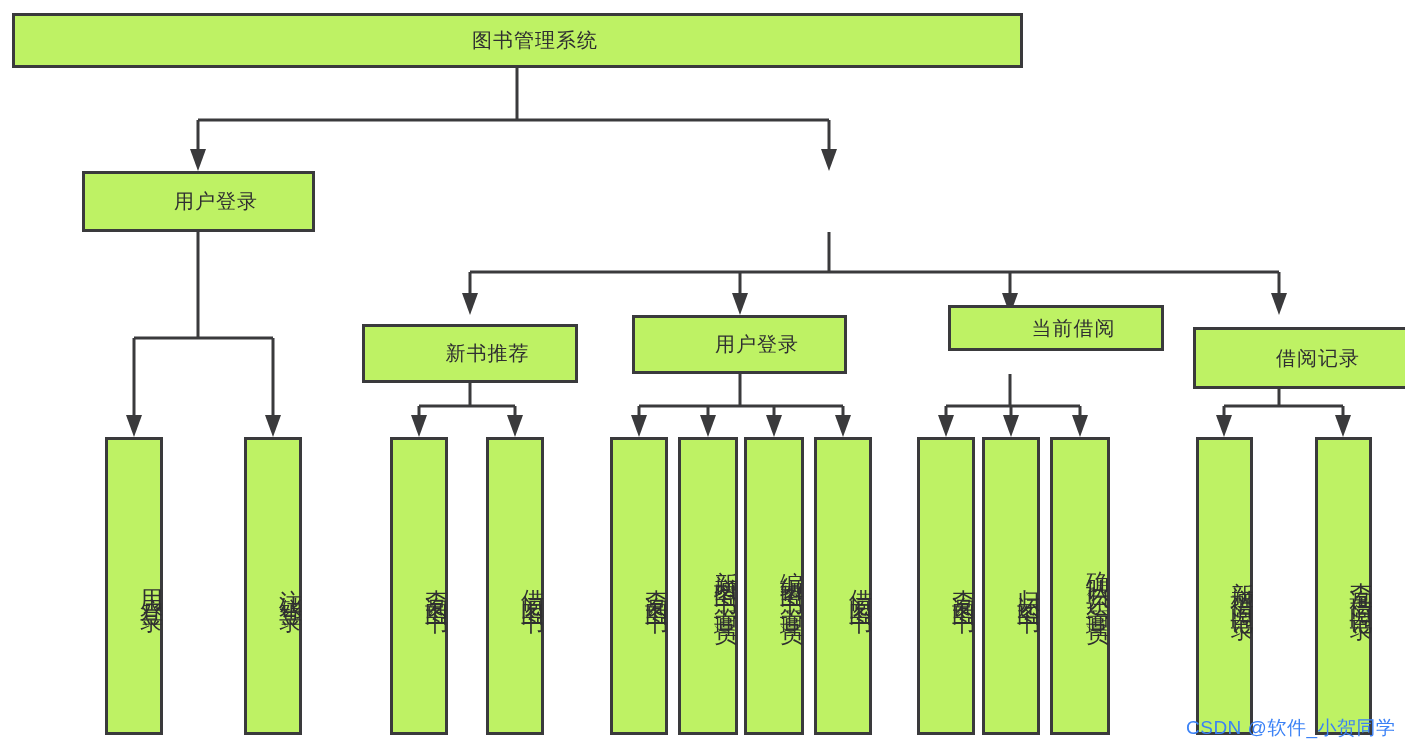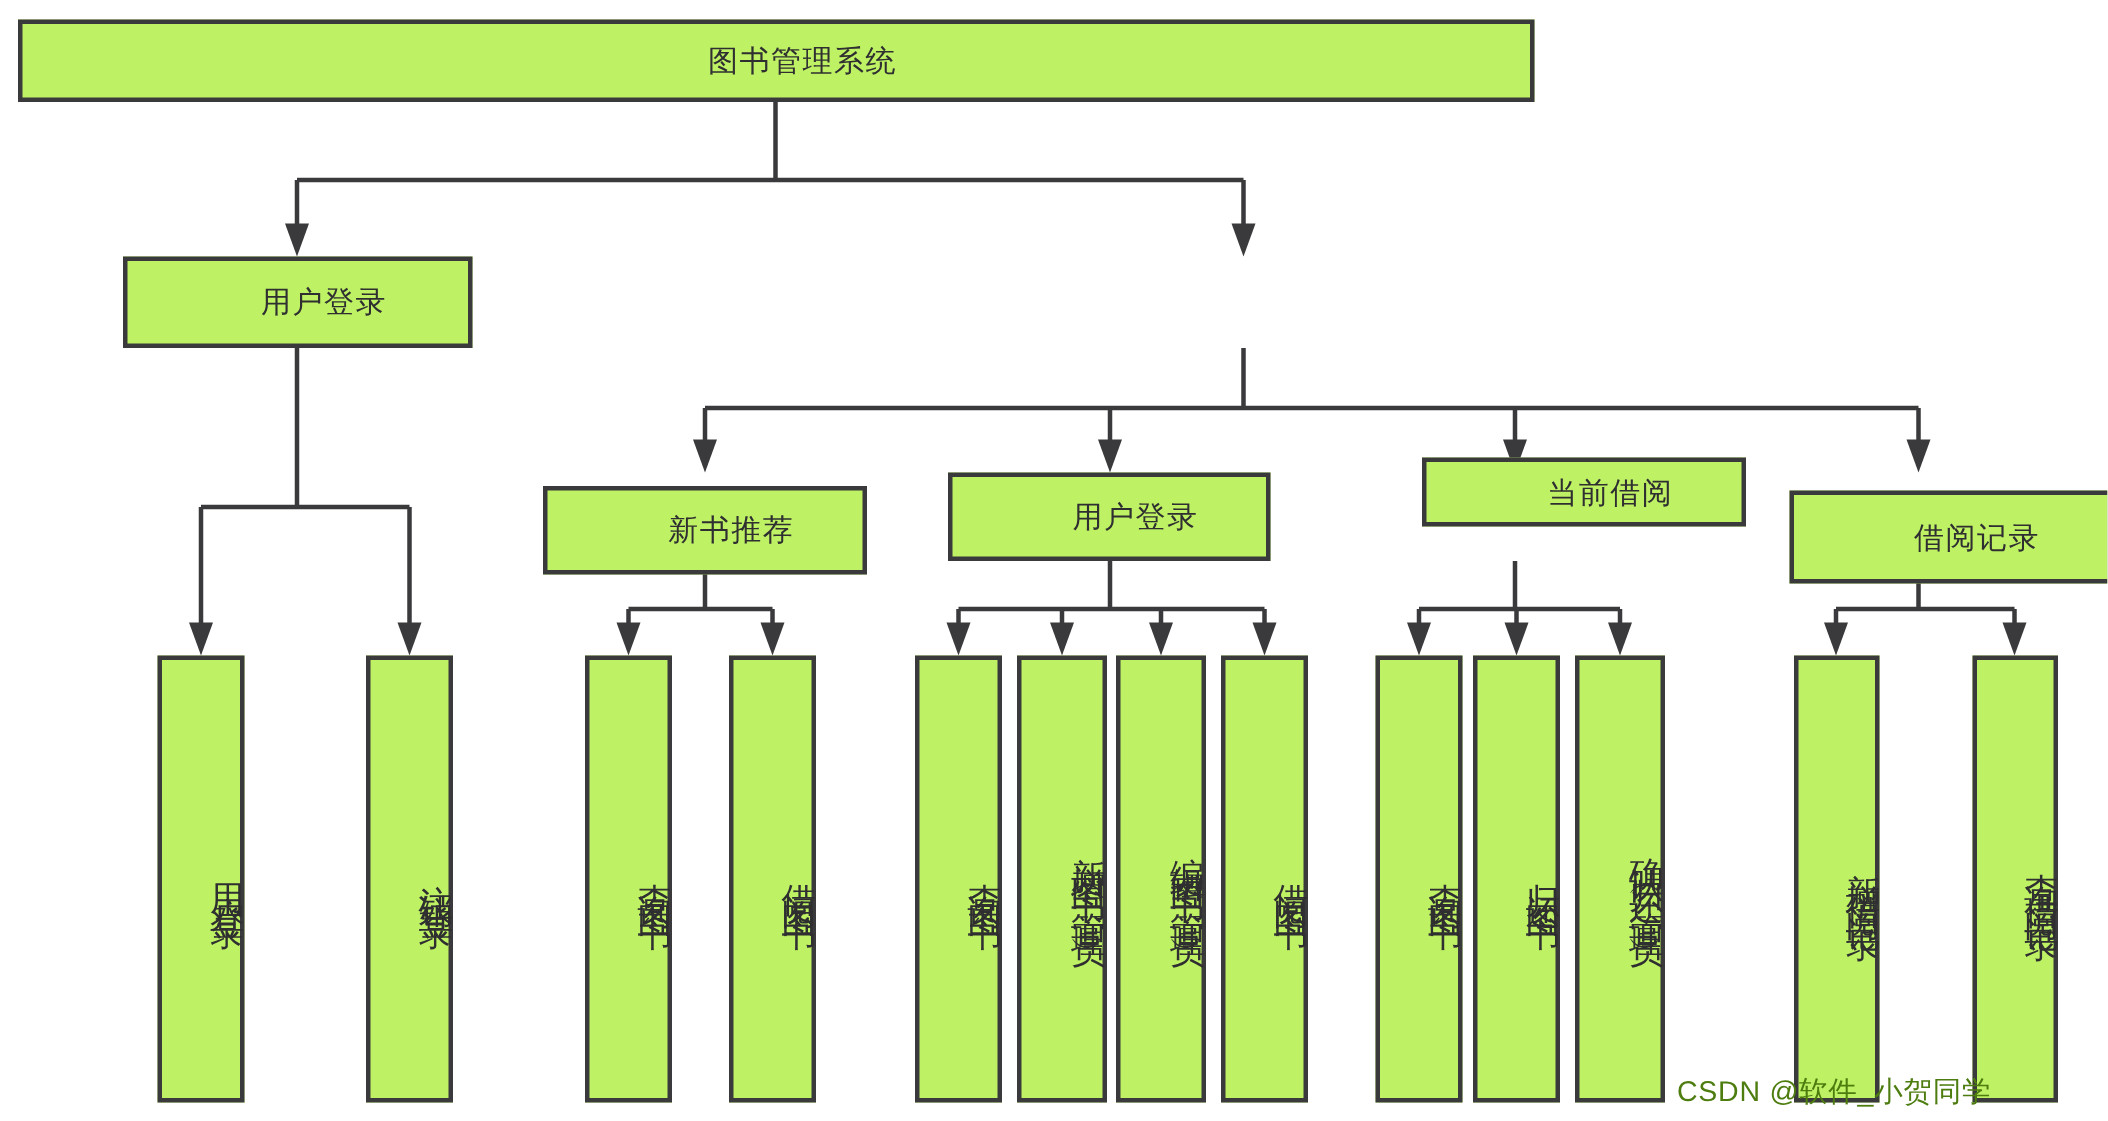--- a/index.html
+++ b/index.html
@@ -34,25 +34,25 @@
   }
   .node.vertical {
     font-size: 23px;
     writing-mode: vertical-rl;
     text-orientation: mixed;
     letter-spacing: 0.32em;
     line-height: 1;
   }
   .watermark {
     position: absolute;
-    left: 1118px;
+    left: 1186px;
     top: 715px;
     z-index: 3;
     font-size: 19px;
-    color: #4d7c0f;
+    color: #3b82f6;
     letter-spacing: 0.5px;
     white-space: nowrap;
   }
 
   
   #n-root  { left: 12px;   top: 13px;  width: 1011px; height: 55px; }
   #n-l2a   { left: 82px;   top: 171px; width: 233px;  height: 61px; }
   #n-l2b   { left: 711px;  top: 171px; width: 236px;  height: 61px; }
   #n-l3a   { left: 362px;  top: 324px; width: 216px;  height: 59px; }
   #n-l3b   { left: 632px;  top: 315px; width: 215px;  height: 59px; }

